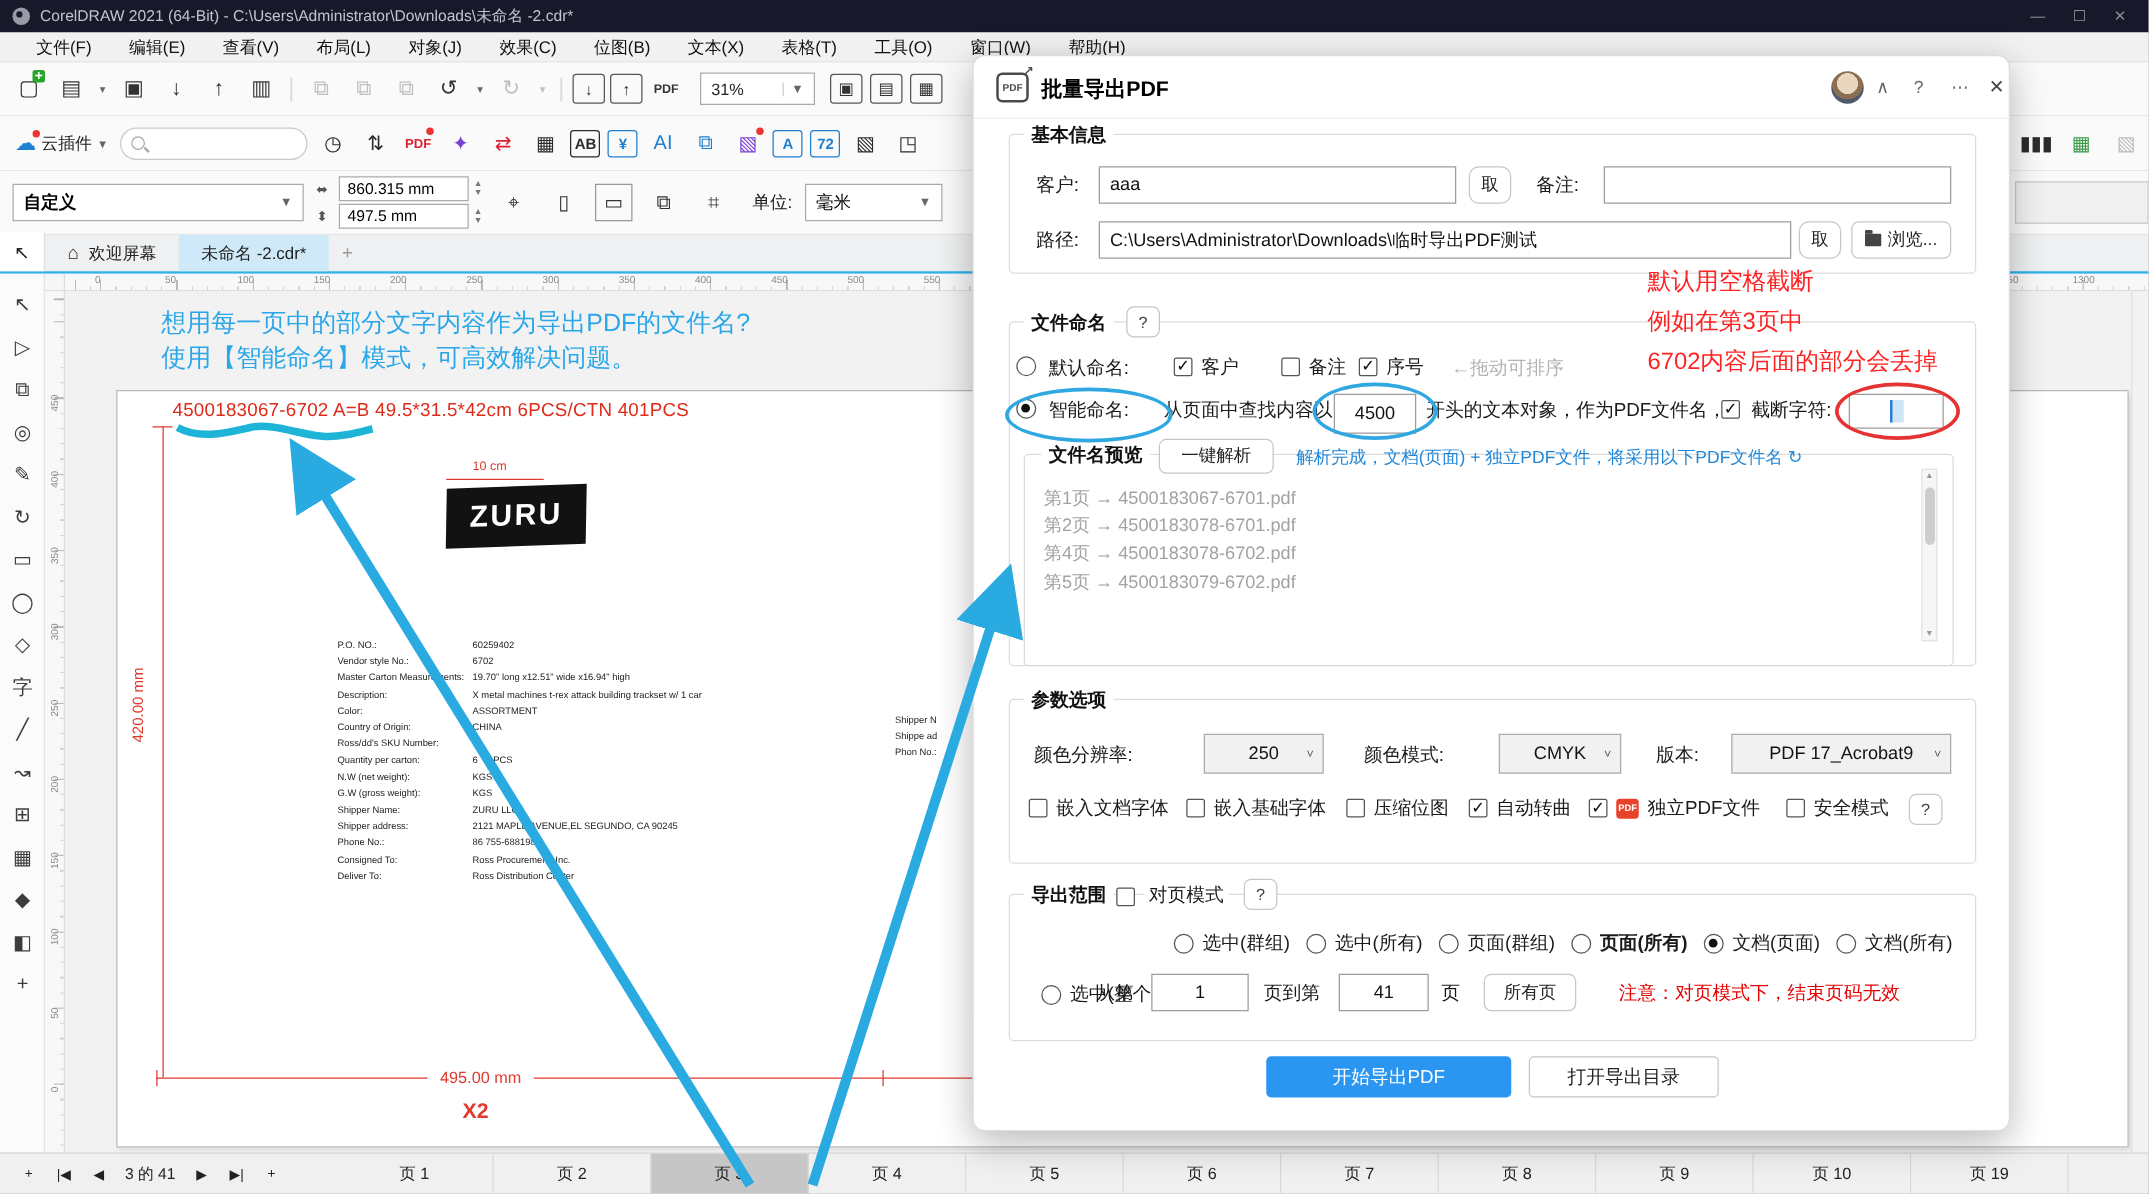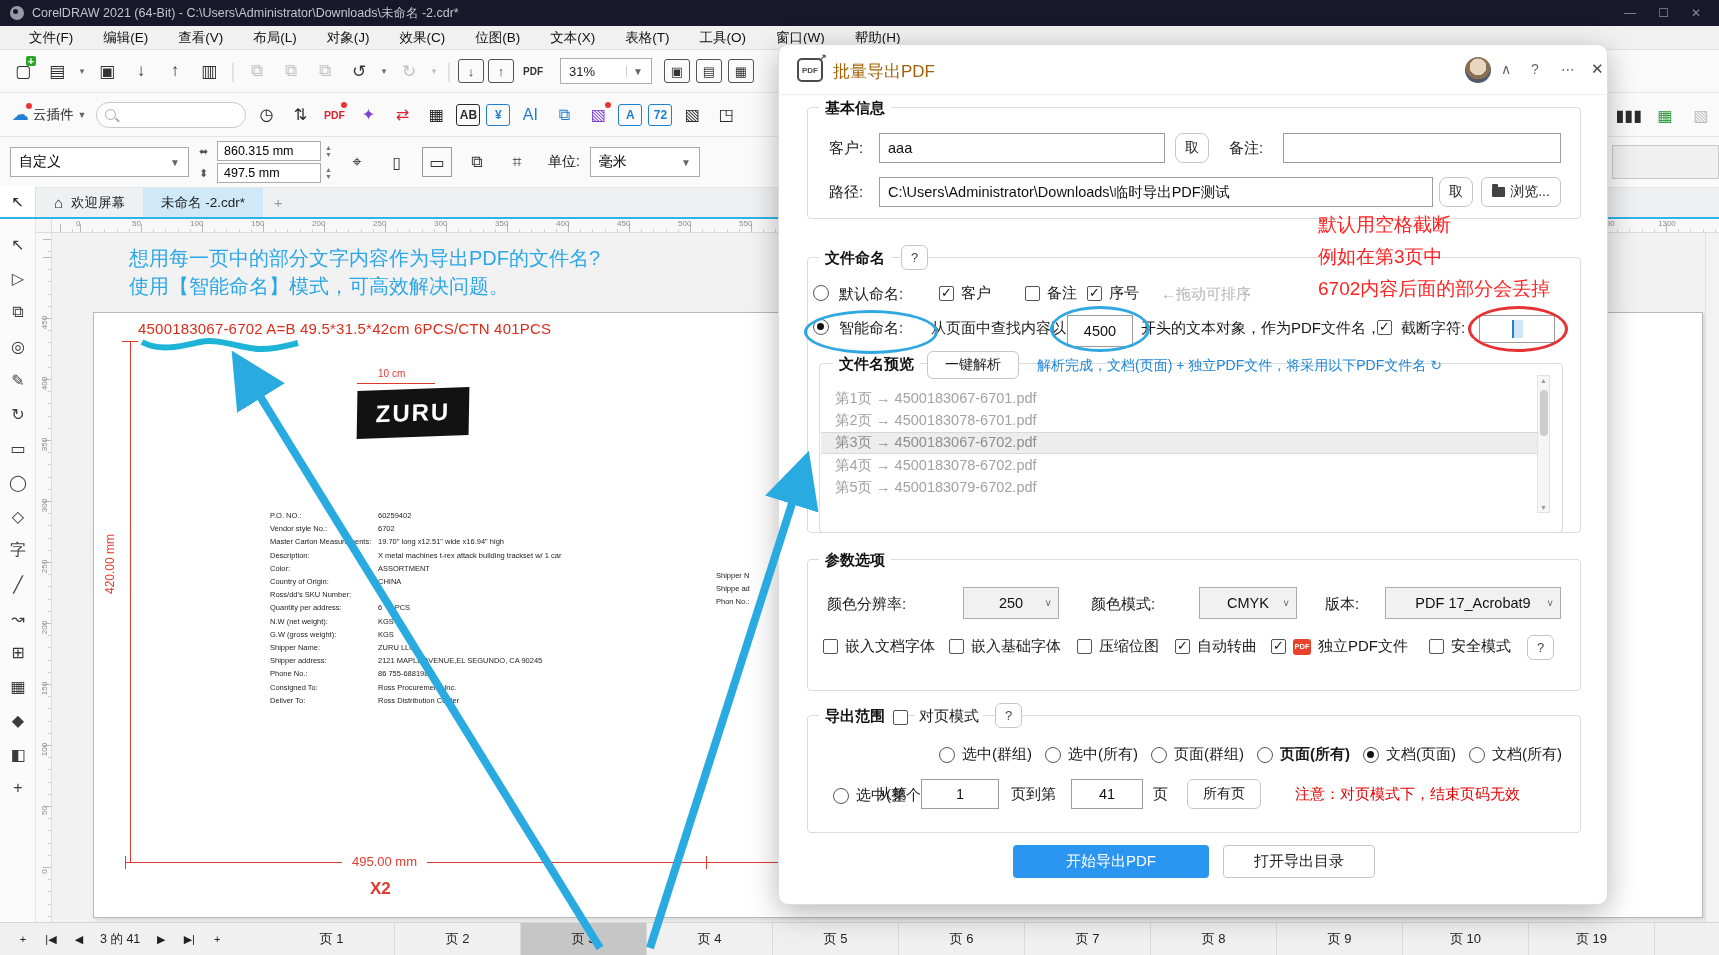--- a/index.html
+++ b/index.html
@@ -45,21 +45,21 @@
   .t2i.blue { color:#1f7fd0; }
   .t2i.dark { color:#2b2b2b; }
   .t2i.green { color:#3a9b46; }
   .t2i.dim { color:#bbb; }
   .t2i.box { border:1.5px solid currentColor; border-radius:3px; width:24px; height:22px; font-size:12px; font-weight:700;}
   .t2i.dot::after { content:""; position:absolute; right:1px; top:1px; width:6px; height:6px; border-radius:50%; background:#e33;}
   #tb2right { position:absolute; right:4px; top:0; height:44px; display:flex; align-items:center; gap:8px;}
 
   
   #propbar { position:absolute; left:0; top:137px; width:100%; height:51px; background:#fafafa; border-bottom:1px solid #e6e6e6; display:flex; align-items:center; padding-left:10px; gap:10px;}
-  #preset { width:179px; height:30px; border:1px solid #ababab; background:#fff; display:flex; align-items:center; font-size:14px; padding:0 8px;}
+  #preset { width:233px; height:30px; border:1px solid #ababab; background:#fff; display:flex; align-items:center; font-size:14px; padding:0 8px;font-weight:bold;}
   #preset .caret{ margin-left:auto; color:#666; font-size:10px;}
   #dims { display:flex; flex-direction:column; gap:2px; }
   .dimrow { display:flex; align-items:center; gap:4px; }
   .dimrow .ico { font-size:11px; color:#555; width:14px;}
   .dimrow .dval { width:104px; height:20px; border:1px solid #ababab; background:#fff; font-size:12.5px; display:flex; align-items:center; padding:0 6px;}
   .dimrow .spin { font-size:7px; color:#777; line-height:7px; }
   .pbi { width:30px; height:30px; border:1px solid transparent; display:flex; align-items:center; justify-content:center; font-size:16px; color:#333;}
   .pbi.frame { border:1px solid #999; }
   #unitlbl { font-size:14px; color:#111; margin-left:6px;}
   #unitsel { width:110px; height:30px; border:1px solid #ababab; background:#fff; display:flex; align-items:center; font-size:14px; padding:0 8px;}
@@ -117,21 +117,21 @@
   .navbtn.counter { font-size:12.5px; padding:0 6px; }
   #ptabs { display:flex; flex:1; }
   .ptab { width:126px; display:flex; align-items:center; justify-content:center; font-size:13px; color:#222; border-right:1px solid #d9d9d9; }
   .ptab.on { background:#c6c6c6; }
 
   
   #dialog { position:absolute; left:778px; top:44px; width:830px; height:861px; background:#fff; border:1px solid #ddd; border-radius:10px; box-shadow:0 8px 30px rgba(0,0,0,.28); z-index:20;}
   #dlghead { position:absolute; left:0; top:0; width:100%; height:50px; border-bottom:1px solid #efefef; }
   #dlgico { position:absolute; left:18px; top:13px; width:26px; height:24px; border:2px solid #4a4a4a; border-radius:5px; font-size:8px; font-weight:700; color:#4a4a4a; display:flex; align-items:center; justify-content:center;}
   #dlgico::after{ content:"↗"; position:absolute; right:-6px; top:-8px; font-size:10px;}
-  #dlgtitle { position:absolute; left:54px; top:15px; font-size:17px; font-weight:400; color:#a16207;}
+  #dlgtitle { position:absolute; left:54px; top:15px; font-size:17px; font-weight:700; color:#000000;}
   #avatar { position:absolute; left:686px; top:12px; width:26px; height:26px; border-radius:50%; background:radial-gradient(circle at 50% 38%, #e8d7be 0 40%, #8a6f52 41% 60%, #4e5a6b 61%);}
   .hicon { position:absolute; top:16px; font-size:14px; color:#666; }
   #dlgclose { left:812px; top:15px; font-size:15px; color:#444;}
 
   .fs { position:absolute; border:1px solid #dcdcdc; border-radius:4px; }
   .legend { position:absolute; background:#fff; padding:0 6px; font-size:15px; font-weight:700; color:#111; z-index:2;}
   .dlbl { position:absolute; font-size:15px; color:#1a1a1a; white-space:nowrap;}
   .inp { position:absolute; border:1px solid #9c9c9c; background:#fff; font-size:14.5px; color:#111; display:flex; align-items:center; padding:0 8px; }
   .inp.center { justify-content:center; }
   .btn { position:absolute; border:1px solid #c6c6c6; border-radius:6px; background:#fff; font-size:14px; color:#222; display:flex; align-items:center; justify-content:center; gap:5px;}
@@ -401,21 +401,21 @@
           </div>
             <div class="lrow">
             <span class="ln">Country of Origin:</span>
               <span class="lv">CHINA</span>
           </div>
             <div class="lrow">
             <span class="ln">Ross/dd's SKU Number:</span>
               <span class="lv"></span>
           </div>
             <div class="lrow">
-            <span class="ln">Quantity per address:</span>
+            <span class="ln">Quantity per carton:</span>
               <span class="lv">6      PCS</span>
           </div>
             <div class="lrow">
             <span class="ln">N.W (net weight):</span>
               <span class="lv">KGS</span>
           </div>
             <div class="lrow">
             <span class="ln">G.W (gross weight):</span>
               <span class="lv">KGS</span>
           </div>
@@ -551,21 +551,20 @@
     <div class="fs" style="left:40px;top:318px;width:744px;height:170px;"></div>
     <div class="legend" style="left:54px;top:310px;">文件名预览</div>
     <div class="btn" style="left:148px;top:306px;width:92px;height:28px;">一键解析</div>
     <div id="bluestatus">
       <span>解析完成，文档(页面) + 独立PDF文件，将采用以下PDF文件名</span>
       <span style="color:#2b8fd8;">↻</span>
     </div>
     <div id="pvlist">
         <div class="prow">第1页 → 4500183067-6701.pdf</div>
         <div class="prow">第2页 → 4500183078-6701.pdf</div>
-        <div class="prow on">第3页 → 4500183067-6702.pdf</div>
         <div class="prow">第4页 → 4500183078-6702.pdf</div>
         <div class="prow">第5页 → 4500183079-6702.pdf</div>
       </div>
     <div id="pvscroll">
       <span class="up">▲</span>
       <span class="dn">▼</span>
       <span class="thumb"></span>
     </div>
 
     

